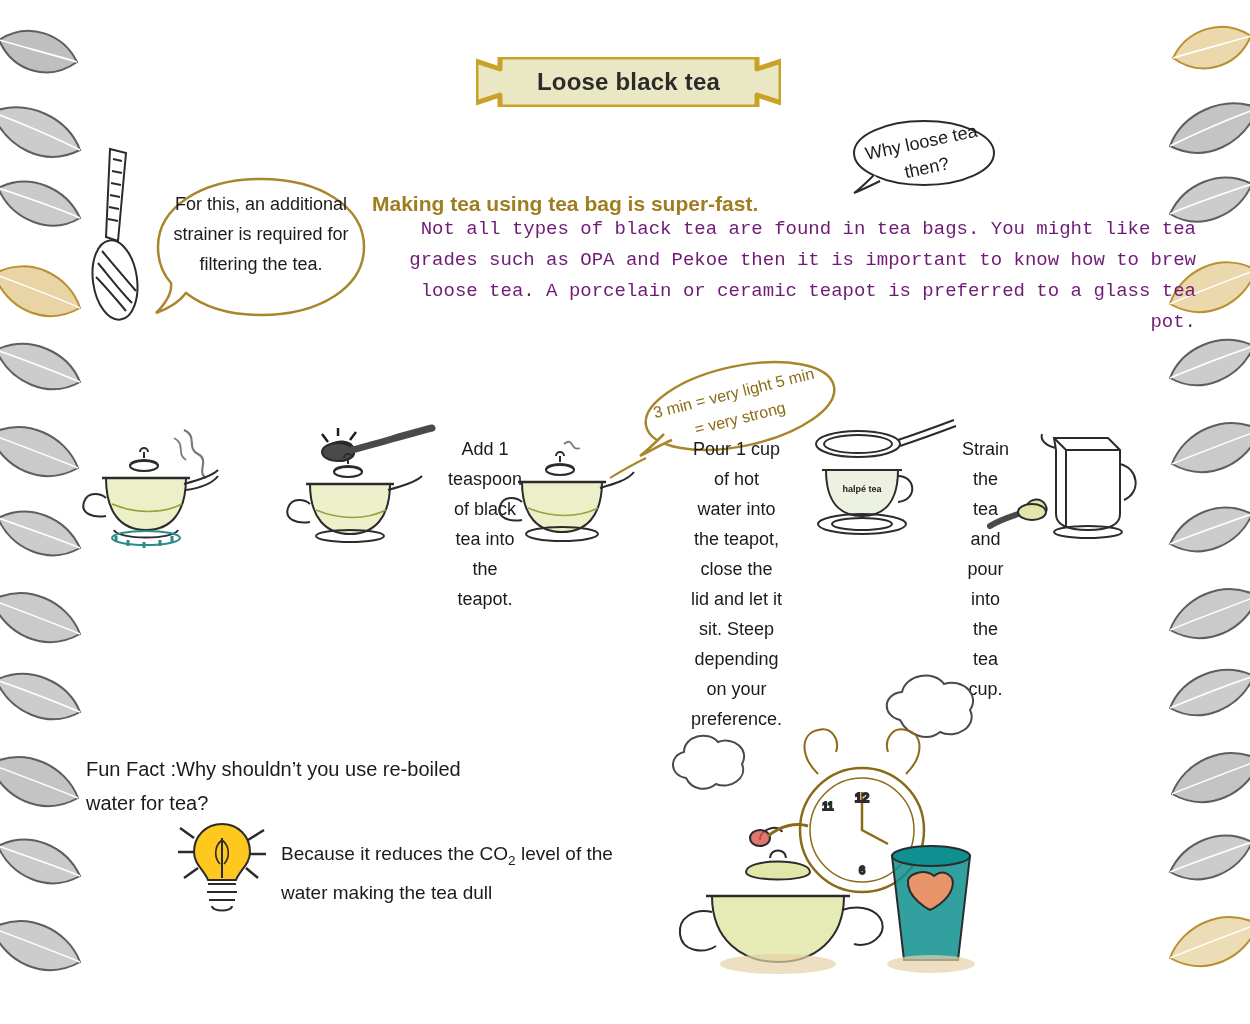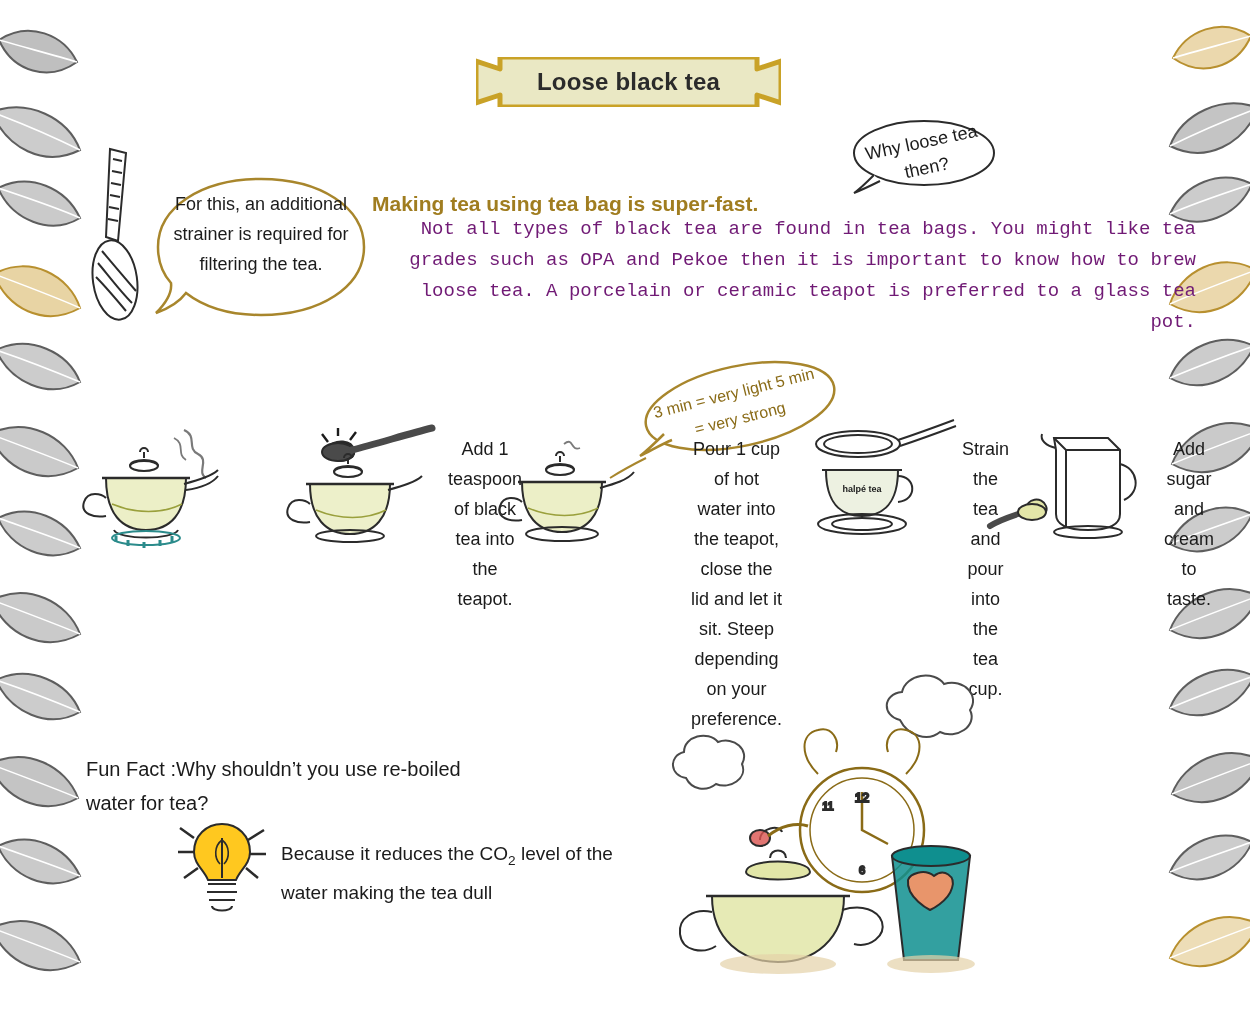--- a/index.html
+++ b/index.html
@@ -451,21 +451,20 @@
           <path d="M82 32 L82 108"></path>
           <path d="M136 46 C154 50 158 74 140 82"></path>
           <path d="M72 30 C62 28 56 22 58 16"></path>
           <ellipse cx="104" cy="114" rx="34" ry="6"></ellipse>
           <path d="M42 92 C42 80 58 78 62 88 C66 98 50 102 42 92 Z" fill="#e3e6a8"></path>
           <path d="M34 96 C22 100 12 104 6 108" stroke="#4a4a4a" stroke-width="6" stroke-linecap="round"></path>
           <ellipse cx="48" cy="94" rx="14" ry="8" fill="#e3e6a8" stroke="#2b2b2b"></ellipse>
         </g>
       </svg>
     </div>
-    <div class="caption">Add sugar and cream to taste.</div>
   </div>
 </div>
 
 <div class="funfact-q">
   <span>Fun Fact :</span><span>Why shouldn’t you use re-boiled water for tea?</span>
 </div>
 
 <div class="bulb">
   <svg viewBox="0 0 92 100" width="92" height="100" xmlns="http://www.w3.org/2000/svg" aria-hidden="true">
     <g stroke="#2b2b2b" stroke-width="2" fill="none">

